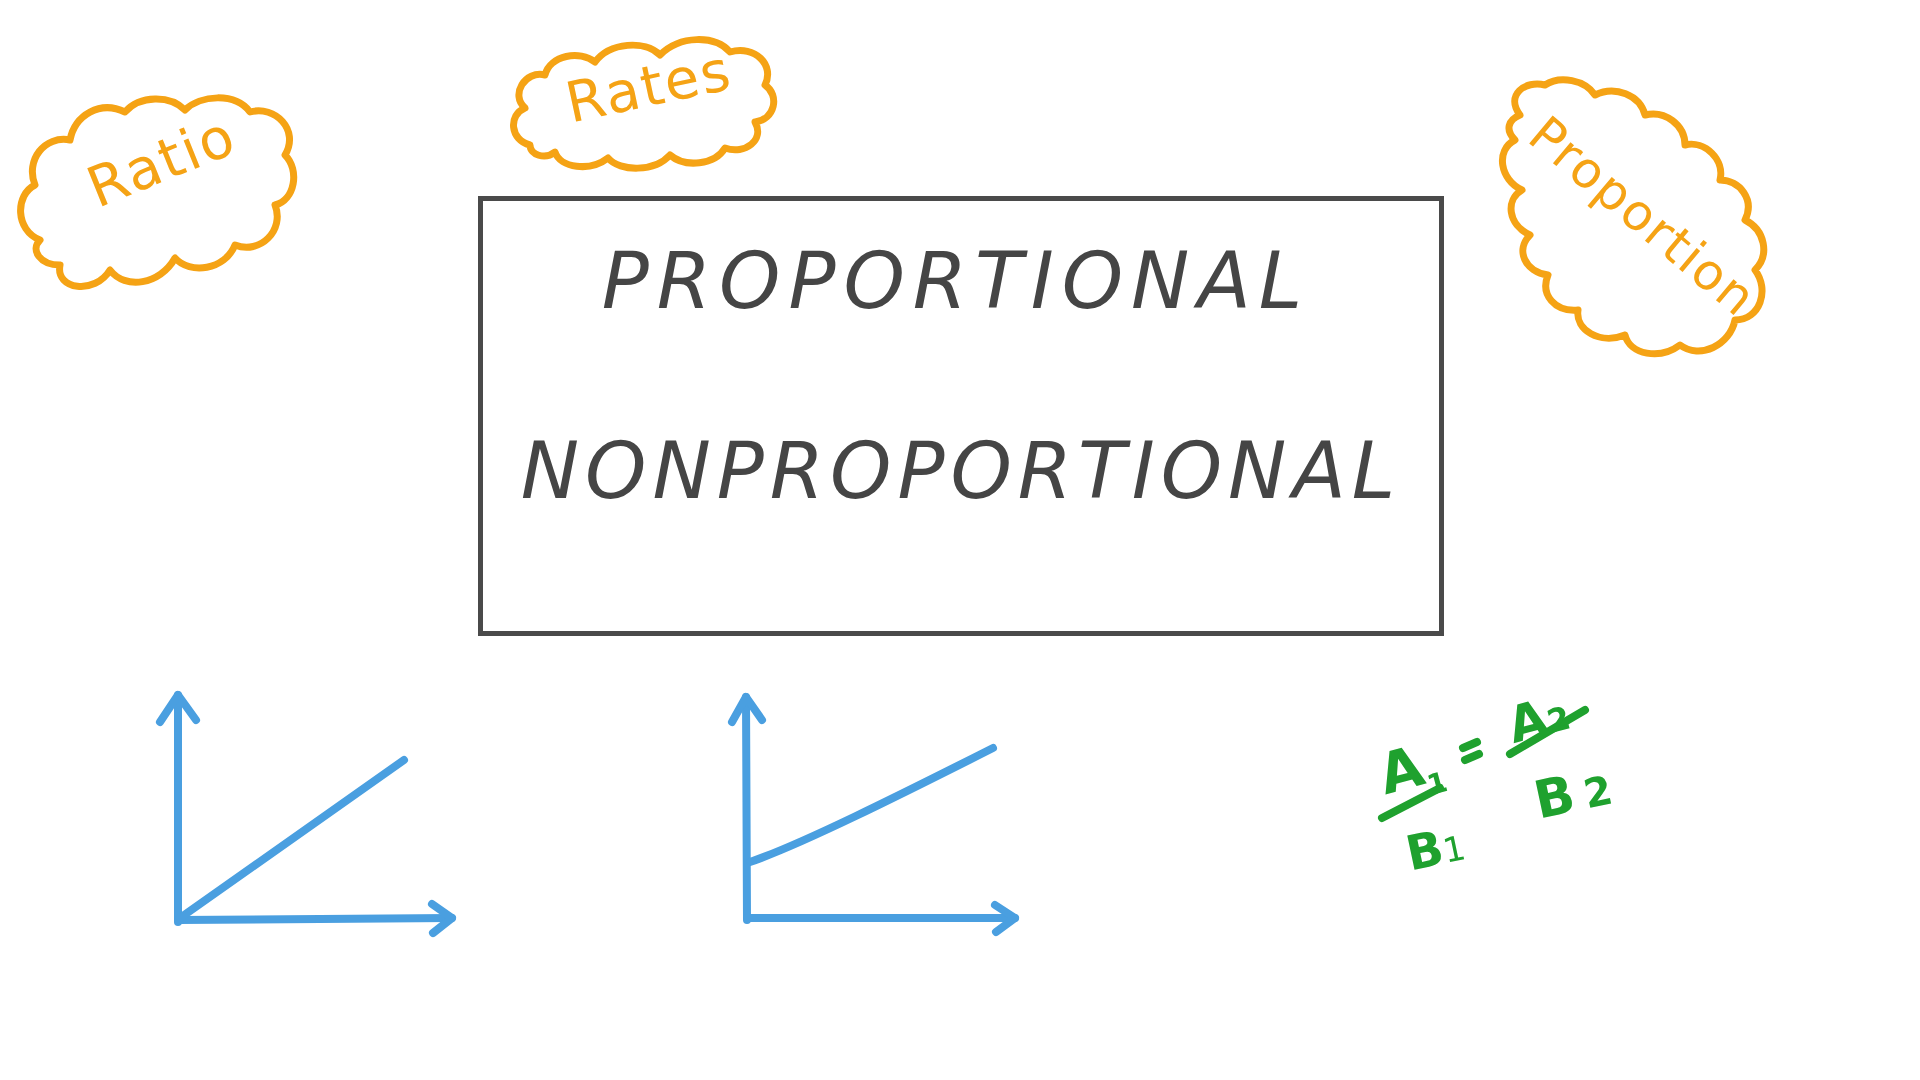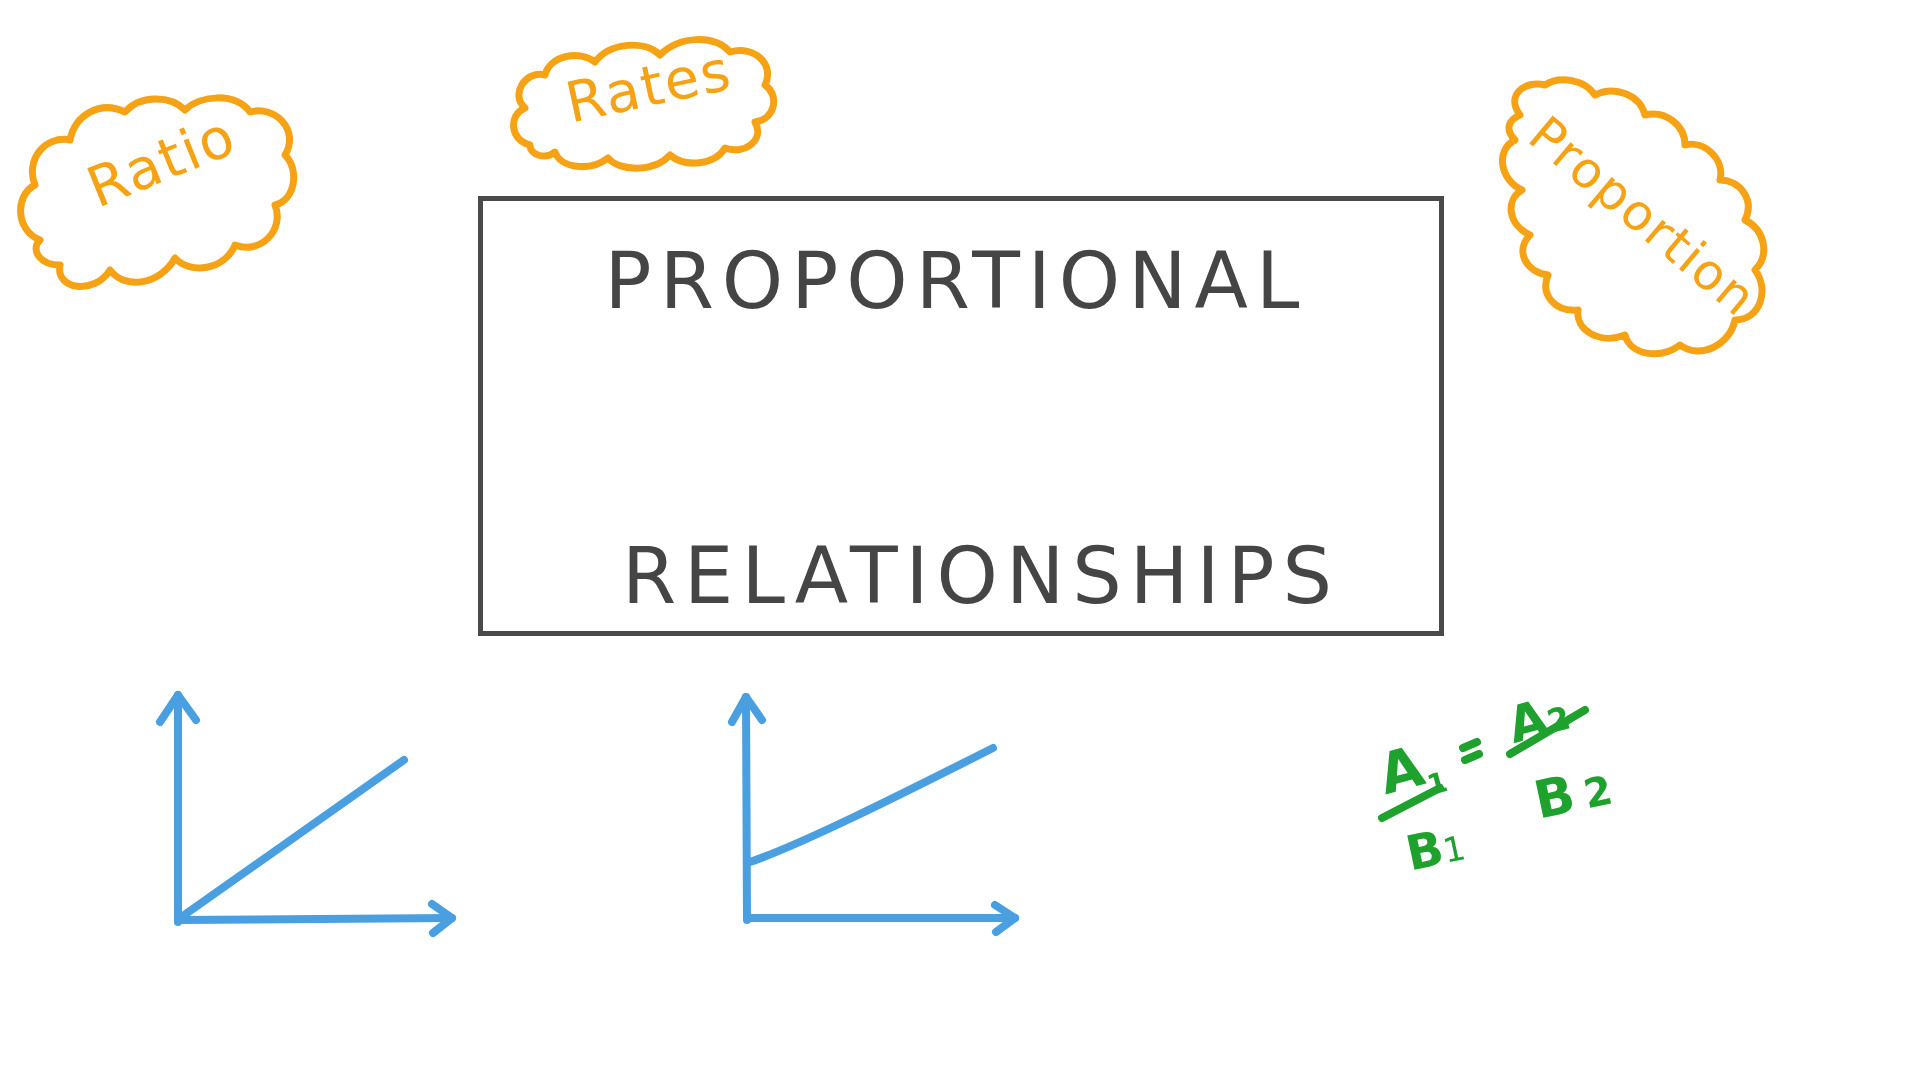--- a/index.html
+++ b/index.html
@@ -1,19 +1,19 @@
 <!DOCTYPE html>
 <html><head>
 <meta charset="utf-8">
 <style>
   html,body{margin:0;padding:0;background:#ffffff;}
   body{width:1920px;height:1080px;position:relative;overflow:hidden;font-family:"DejaVu Sans",sans-serif;}
   .abs{position:absolute;}
   .cloud-label{font-family:"DejaVu Sans",sans-serif;color:#f5a315;font-size:56px;letter-spacing:2px;white-space:nowrap;}
-  .title-box{left:478px;top:196px;width:966px;height:440px;border:5px solid #4a4a4a;box-sizing:border-box;}
+  .title-box{left:478px;top:196px;width:966px;height:440px;border:5px solid #4a4a4a;box-sizing:border-box;font-style:italic;}
   .title-line{position:absolute;left:0;right:0;text-align:center;font-family:"DejaVu Sans",sans-serif;color:#454545;font-size:78px;letter-spacing:8px;font-weight:400;white-space:nowrap;}
   .eq{font-family:"DejaVu Sans",sans-serif;color:#1fa12e;font-weight:bold;}
   svg{position:absolute;left:0;top:0;}
 </style>
 </head>
 <body>
 
 <svg width="1920" height="1080">
 
   <g fill="none" stroke="#f5a315" stroke-width="7" stroke-linecap="round" stroke-linejoin="round">
@@ -57,21 +57,21 @@
 </div>
 <div class="abs cloud-label" style="left:560px;top:72px;transform:rotate(-12deg);transform-origin:left top;">
   <span>Rates</span>
 </div>
 <div class="abs cloud-label" style="left:1555px;top:105px;font-size:50px;transform:rotate(40deg);transform-origin:left top;">
   <span>Proportion</span>
 </div>
 
 <div class="abs title-box">
   <div class="title-line" style="top:35px;left:-10px;">PROPORTIONAL</div>
-  <div class="title-line" style="top:330px;left:40px;">RELATIONSHIPS</div>
+  <div class="title-line" style="top:225px;letter-spacing:6px;">NONPROPORTIONAL</div>
 </div>
 
 <div class="abs eq" style="left:1370px;top:690px;width:260px;height:190px;">
   <div class="abs" style="left:10px;top:45px;font-size:56px;transform:rotate(-15deg);">
     <span>A</span><sub style="font-size:28px;">1</sub>
   </div>
   <div class="abs" style="left:36px;top:130px;font-size:48px;transform:rotate(-12deg);">
     <span>B</span><span style="font-size:34px;font-weight:normal;">1</span>
   </div>
   <div class="abs" style="left:138px;top:0px;font-size:50px;transform:rotate(-15deg);">

